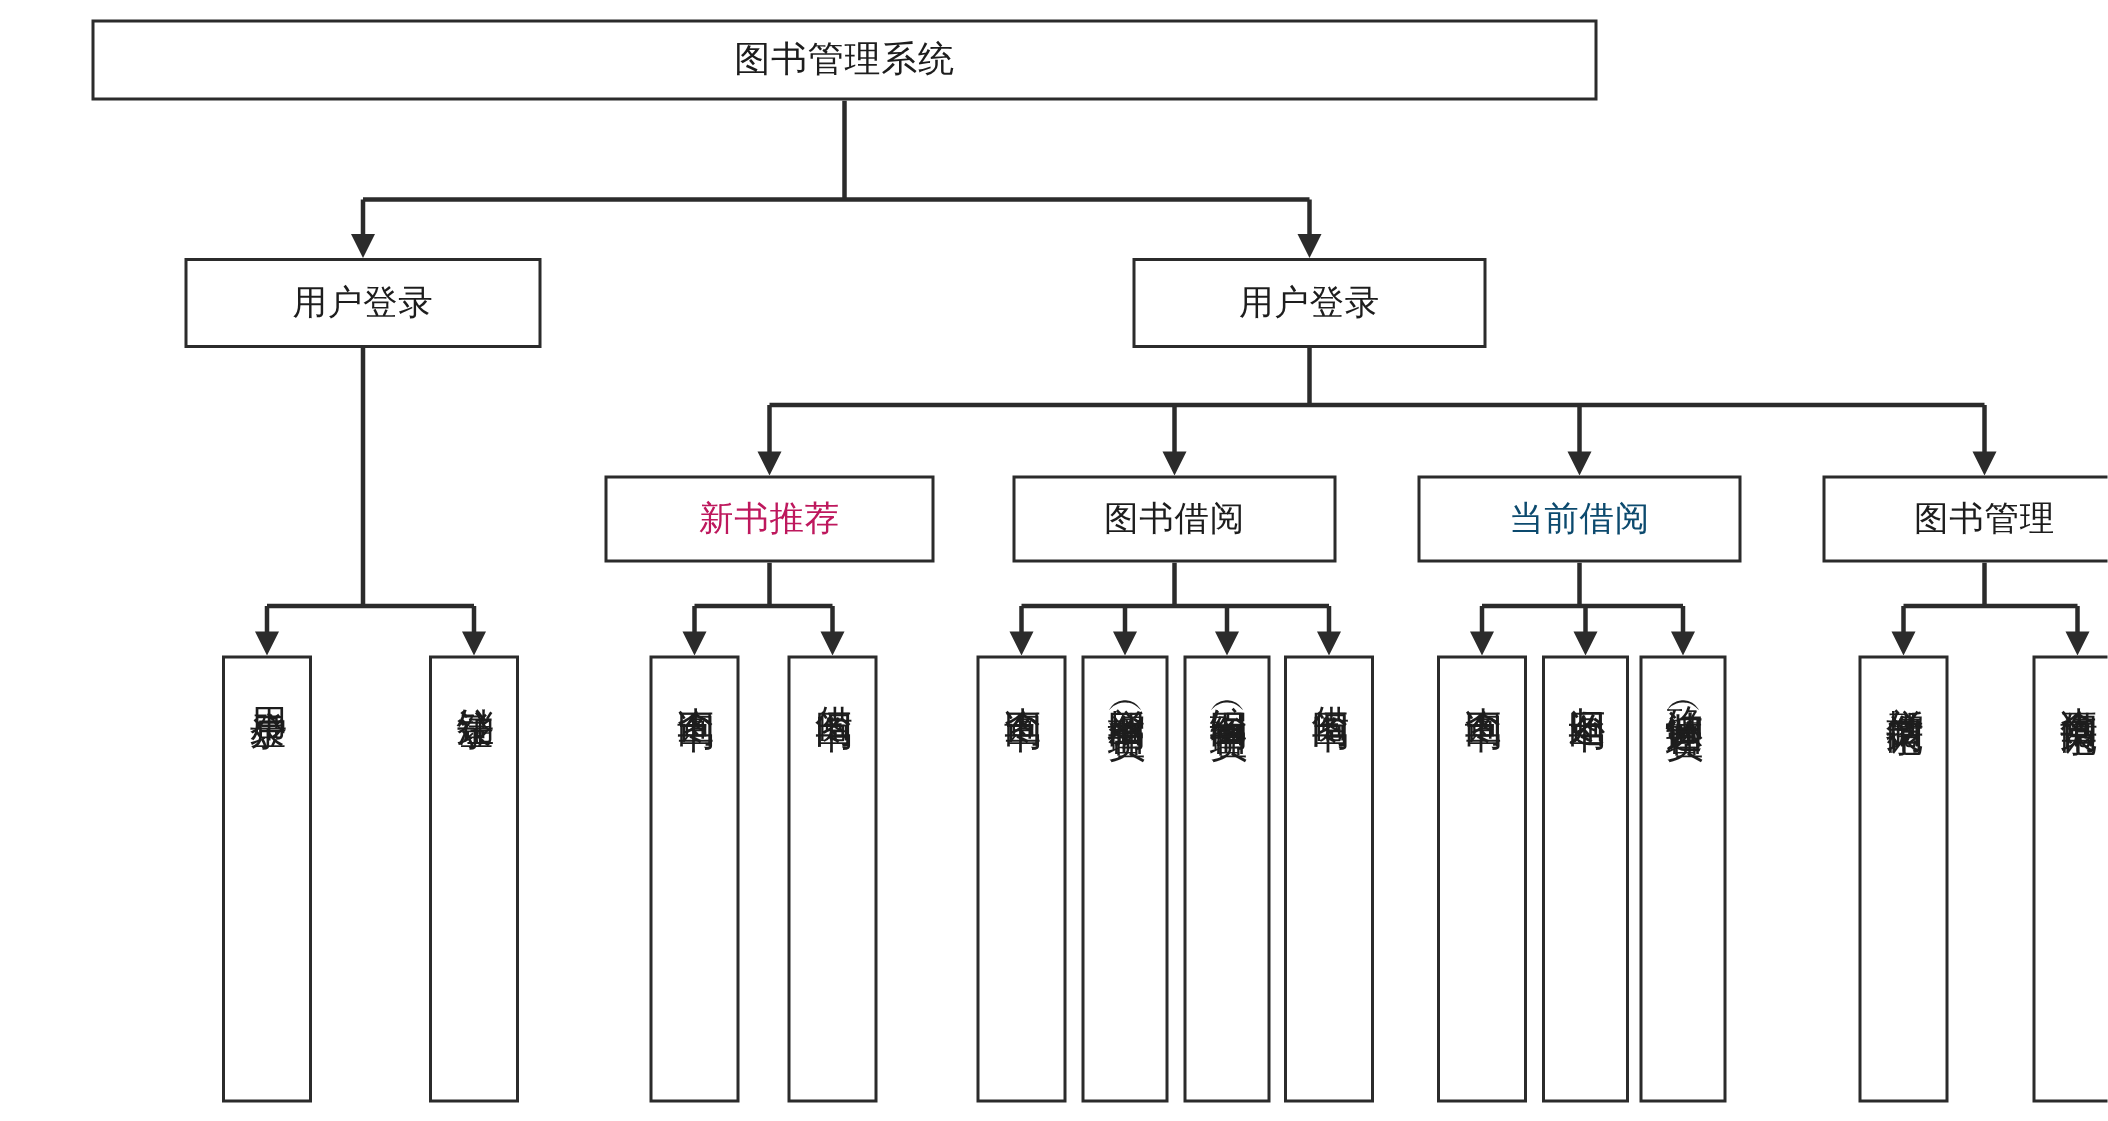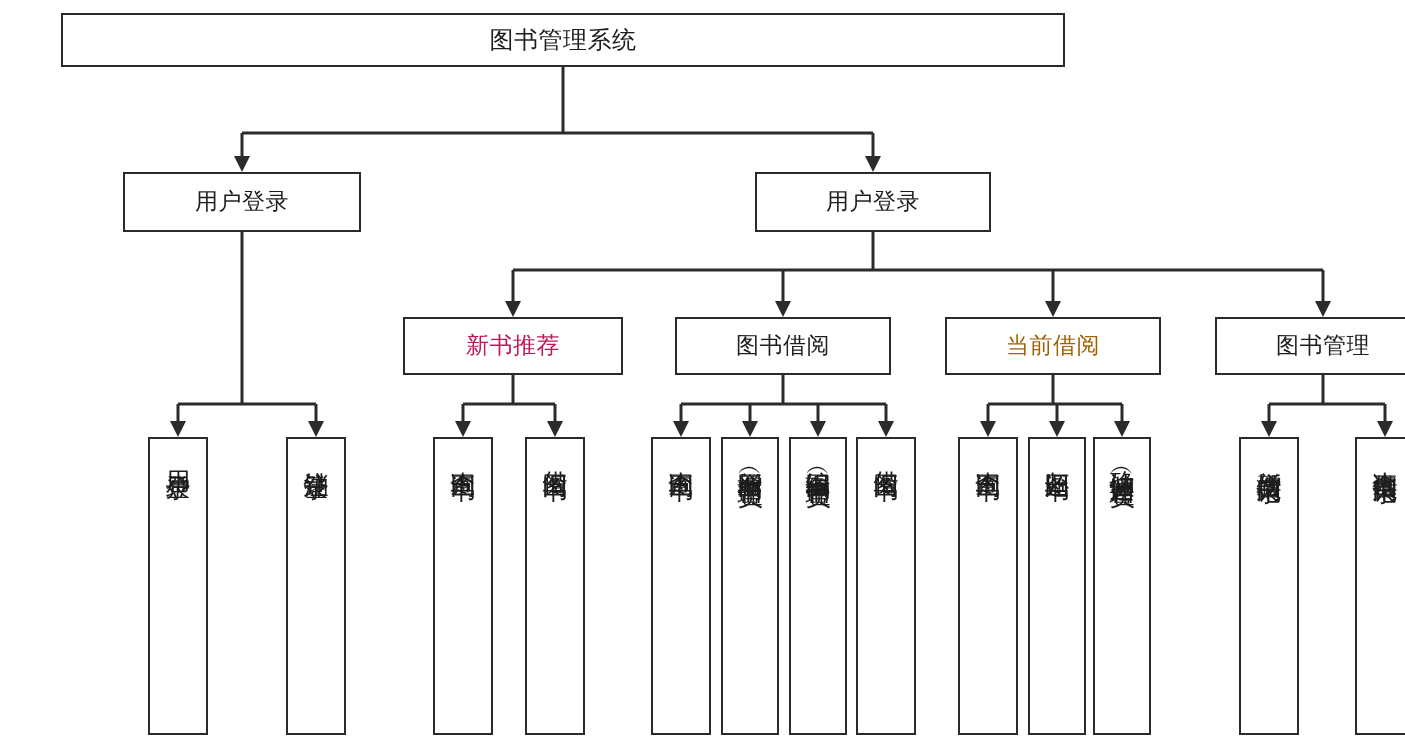--- a/index.html
+++ b/index.html
@@ -123,21 +123,21 @@
       </div>
       <div class="node horiz" style="left: 712px; top: 172px; width: 236px; height: 60px; border-color: rgb(43, 43, 43); color: rgb(29, 29, 29);">
         <span class="lbl">用户登录</span>
       </div>
       <div class="node horiz" style="left: 360px; top: 317px; width: 220px; height: 58px; border-color: rgb(43, 43, 43); color: #be185d;">
         <span class="lbl">新书推荐</span>
       </div>
       <div class="node horiz" style="left: 632px; top: 317px; width: 216px; height: 58px; border-color: rgb(43, 43, 43); color: rgb(29, 29, 29); justify-content: center;">
         <span class="lbl">图书借阅</span>
       </div>
-      <div class="node horiz" style="left: 902px; top: 317px; width: 216px; height: 58px; border-color: rgb(43, 43, 43); color: #a16207;">
+      <div class="node horiz" style="left: 902px; top: 317px; width: 216px; height: 58px; border-color: rgb(43, 43, 43); color: #0c4a6e;">
         <span class="lbl">当前借阅</span>
       </div>
       <div class="node horiz" style="left: 1172px; top: 317px; width: 216px; height: 58px; border-color: rgb(43, 43, 43); color: rgb(29, 29, 29);">
         <span class="lbl">图书管理</span>
       </div>
       <div class="node vert" style="left: 105px; top: 437px; width: 60px; height: 298px; border-color: rgb(43, 43, 43); color: rgb(29, 29, 29);">
         <span class="lbl">用户登录</span>
       </div>
       <div class="node vert" style="left: 243px; top: 437px; width: 60px; height: 298px; border-color: rgb(43, 43, 43); color: rgb(29, 29, 29);">
         <span class="lbl">注销登录</span>

